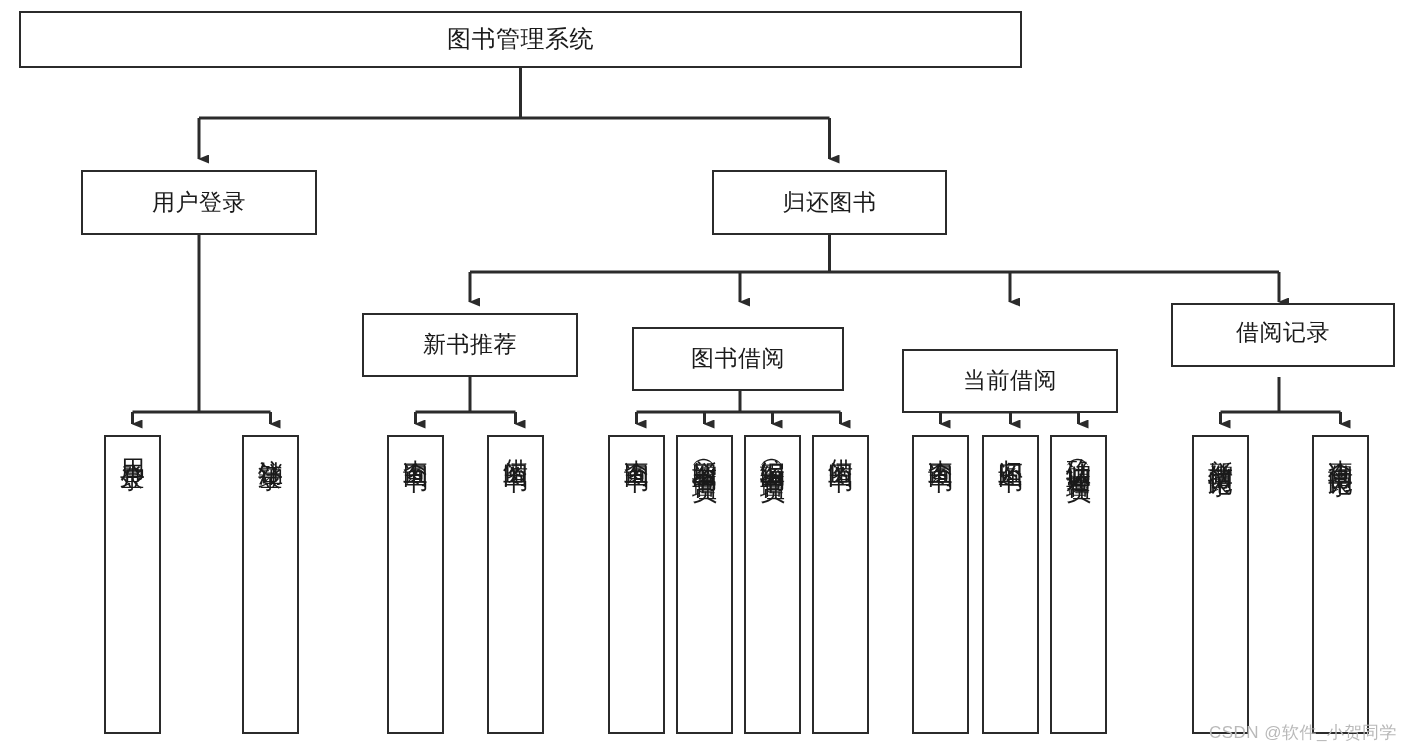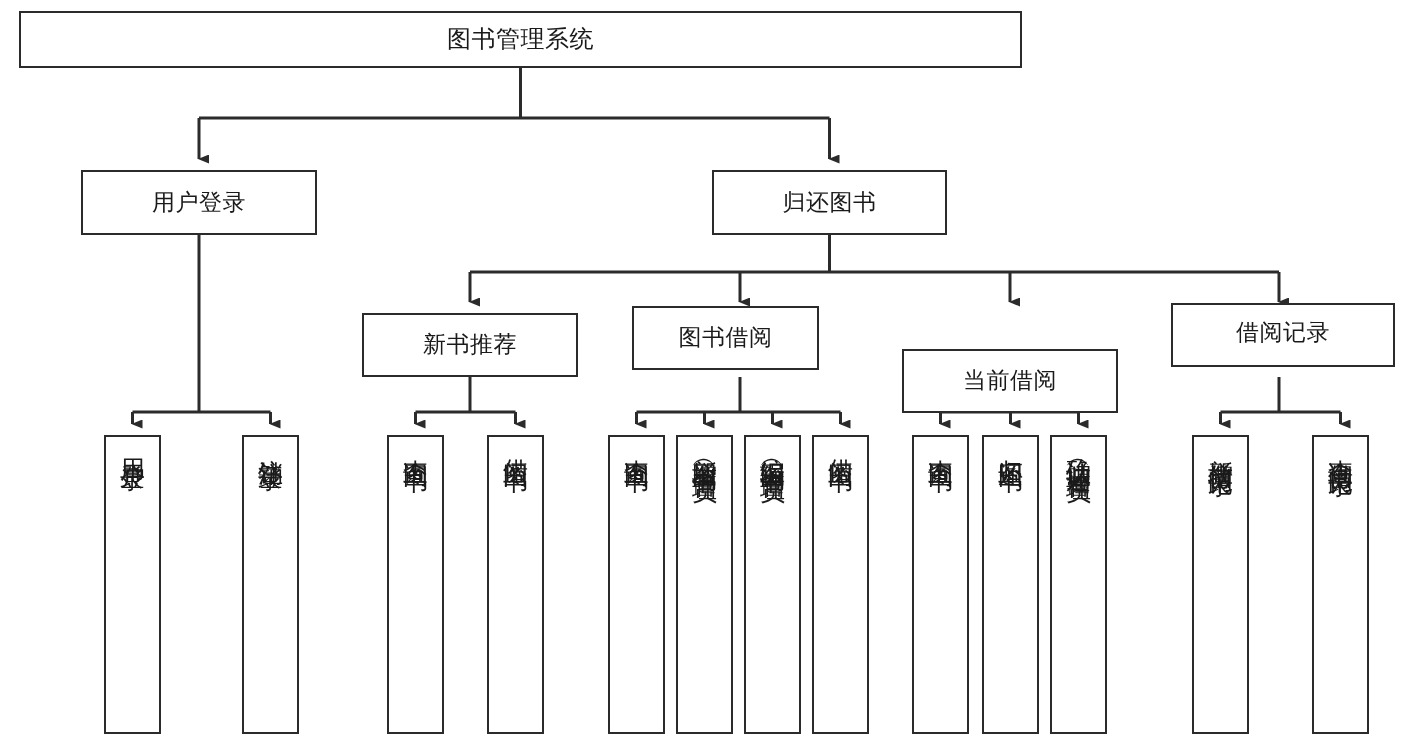--- a/index.html
+++ b/index.html
@@ -127,21 +127,21 @@
   <div class="node-box node-horizontal" style="left:81px; top:170px; width:236px; height:65px;">
     <span class="node-label">用户登录</span>
   </div>
   <div class="node-box node-horizontal" style="left:712px; top:170px; width:235px; height:65px;">
     <span class="node-label">归还图书</span>
   </div>
 
   <div class="node-box node-horizontal" style="left:362px; top:313px; width:216px; height:64px;">
     <span class="node-label">新书推荐</span>
   </div>
-  <div class="node-box node-horizontal" style="left:632px; top:306px; width:187px; height:64px;">
+  <div class="node-box node-horizontal" style="left:632px; top:327px; width:212px; height:64px;">
     <span class="node-label">图书借阅</span>
   </div>
   <div class="node-box node-horizontal" style="left:902px; top:313px; width:216px; height:64px;margin-top:36px;">
     <span class="node-label">当前借阅</span>
   </div>
   <div class="node-box node-horizontal" style="left:1171px; top:303px; width:224px; height:64px;font-family:Liberation Mono, monospace;">
     <span class="node-label">借阅记录</span>
   </div>
 
   <div class="node-box node-vertical" style="left:104px; top:435px; width:57px; height:299px;">
@@ -177,13 +177,14 @@
   <div class="node-box node-vertical" style="left:1050px; top:435px; width:57px; height:299px;">
     <span class="node-label">确认归还（管理员）</span>
   </div>
   <div class="node-box node-vertical" style="left:1192px; top:435px; width:57px; height:299px;">
     <span class="node-label">新增借阅记录</span>
   </div>
   <div class="node-box node-vertical" style="left:1312px; top:435px; width:57px; height:299px;">
     <span class="node-label">查询借阅记录</span>
   </div>
 
+  <div class="watermark">CSDN @软件_小贺同学</div>
 </div>
 
 </body></html>

